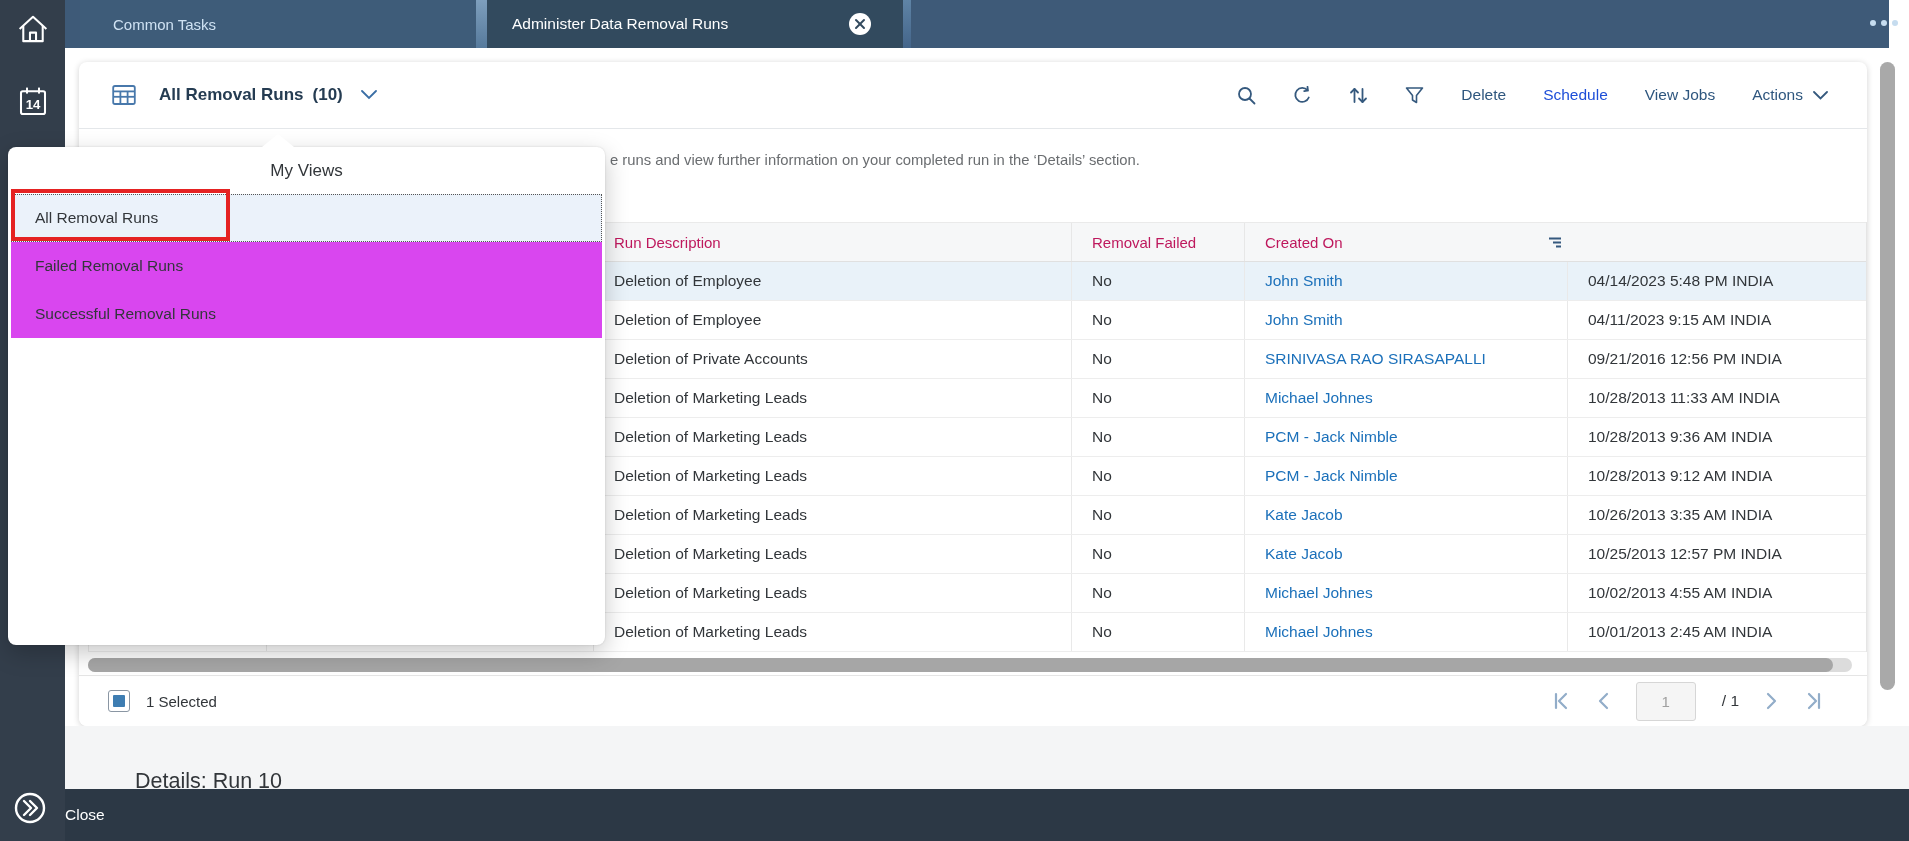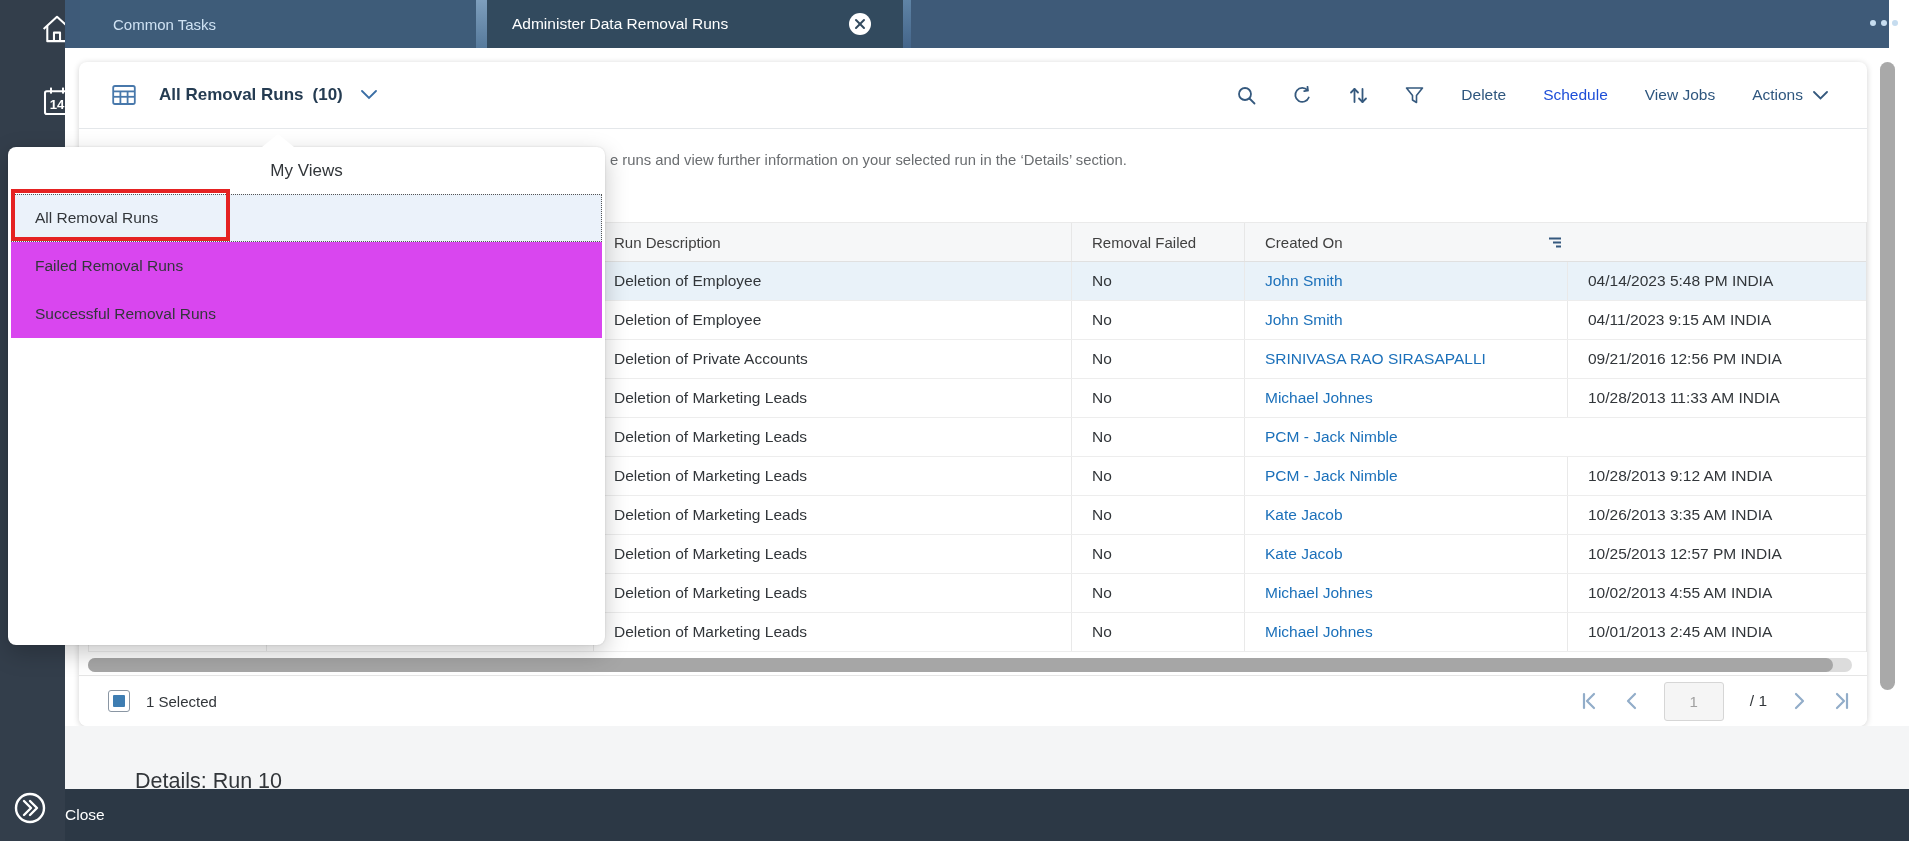--- a/index.html
+++ b/index.html
@@ -1,21 +1,21 @@
 <!DOCTYPE html>
 <html><head>
 <meta charset="utf-8">
 <style>
   html,body{margin:0;padding:0;background:#fff;}
   .stage{position:relative;width:1909px;height:841px;overflow:hidden;background:#ffffff;
          font-family:"Liberation Sans",sans-serif;-webkit-font-smoothing:antialiased;}
 
   
   .sidebar{position:absolute;left:0;top:0;width:65px;height:841px;background:#333e4b;}
-  .side-icon{position:absolute;left:0;width:65px;display:flex;justify-content:center;cursor:pointer;margin-left:24px;}
+  .side-icon{position:absolute;left:0;width:65px;display:flex;justify-content:center;cursor:pointer;}
   .side-home{top:12px;}
   .side-cal{top:84px;}
   .side-expand{position:absolute;left:13px;top:791px;width:34px;height:34px;cursor:pointer;}
 
   
   .topbar{position:absolute;left:65px;top:0;width:1824px;height:48px;background:#3e5a78;}
   .tab-inactive{position:absolute;left:15px;top:0;width:396px;height:48px;display:flex;align-items:center;
       padding-left:33px;box-sizing:border-box;color:#cfe2f3;font-size:15px;cursor:pointer;background:#3e5c79;}
   .tab-sep{position:absolute;left:411px;top:0;width:11px;height:48px;
       background:linear-gradient(to bottom,#7e9fbd,#567a9c);}
@@ -44,39 +44,39 @@
   .tb-btn{font-size:15.5px;color:#2e567e;cursor:pointer;white-space:nowrap;}
   .tb-btn.disabled{color:#1d4ed8;cursor:default;}
   .tb-actions{display:flex;align-items:center;gap:10px;}
   .icon-btn{display:flex;cursor:pointer;}
 
   .info{position:absolute;left:531px;top:88px;width:1250px;color:#6a6d70;font-size:14.8px;line-height:21.5px;}
 
   
   .rtable{position:absolute;left:9px;top:160px;width:1779px;border-left:1px solid #ececec;border-right:1px solid #e5e5e5;box-sizing:border-box;}
   .thead{display:grid;grid-template-columns:178px 327px 478px 173px 323px 298px;height:40px;background:#f6f7f8;
-      border-top:1px solid #eaeaea;border-bottom:1px solid #e0e0e0;box-sizing:border-box;color:#404040;font-size:15px;}
+      border-top:1px solid #eaeaea;border-bottom:1px solid #e0e0e0;box-sizing:border-box;color:#be185d;font-size:15px;}
   .th{display:flex;align-items:center;padding-left:20px;border-right:1px solid #e7e7e7;box-sizing:border-box;
       white-space:nowrap;overflow:hidden;position:relative;}
   .th:last-child{border-right:none;}
   .trow{display:grid;grid-template-columns:178px 327px 478px 173px 323px 298px;height:39px;
       border-bottom:1px solid #ededed;box-sizing:border-box;font-size:15.5px;color:#32363a;background:#fff;cursor:pointer;}
   .trow.selected{background:#e9f2f9;}
   .td{display:flex;align-items:center;padding-left:20px;border-right:1px solid #e9e9e9;box-sizing:border-box;
       white-space:nowrap;overflow:hidden;}
   .td:last-child{border-right:none;}
   .td.link{color:#1b70ba;}
   .th-icon{position:absolute;right:7px;top:12px;}
 
   .hscroll{position:absolute;left:9px;top:596px;width:1764px;height:14px;background:#dcdcdc;border-radius:7px;cursor:pointer;}
   .hthumb{width:1745px;height:14px;background:#a6a6a6;border-radius:7px;}
 
   
   .pfooter{position:absolute;left:0;right:0;top:613px;height:51px;background:#fff;border-top:1px solid #e5e5e5;
-      display:flex;align-items:center;padding:0 16px 0 29px;box-sizing:border-box;border-radius:0 0 8px 8px;}
+      display:flex;align-items:center;padding:0 44px 0 29px;box-sizing:border-box;border-radius:0 0 8px 8px;}
   .fcheck{width:20px;height:20px;border:1px solid #8a96a3;border-radius:3px;background:#fff;display:flex;
       align-items:center;justify-content:center;cursor:pointer;}
   .fcheck i{display:block;width:12px;height:12px;background:#3e7db2;border-radius:1px;}
   .fsel{margin-left:16px;font-size:15px;color:#32363a;}
   .pager{margin-left:auto;display:flex;align-items:center;gap:26px;}
   .pg-ic{display:flex;cursor:pointer;}
   .pg-box{width:58px;height:37px;border:1px solid #d6d6d6;border-radius:3px;background:#f5f5f5;display:flex;
       align-items:center;justify-content:center;font-size:15px;color:#a0a0a0;}
   .pg-of{font-size:15.5px;color:#32363a;}
 
@@ -204,21 +204,21 @@
         <span class="tb-actions">
           <span class="tb-btn">Actions</span>
           <svg width="15" height="9" viewBox="0 0 15 9" fill="none" stroke="#35597e" stroke-width="1.8" stroke-linecap="round">
             <polyline points="1,1 7.5,7.5 14,1"></polyline>
           </svg>
         </span>
       </div>
     </div>
 
     <div class="info">
-      <div>e runs and view further information on your selected run in the ‘Details’ section.</div>
+      <div>e runs and view further information on your completed run in the ‘Details’ section.</div>
     </div>
 
     <div class="rtable">
       <div class="thead">
         <div class="th"></div>
         <div class="th"></div>
         <div class="th">Run Description</div>
         <div class="th">Removal Failed</div>
         <div class="th">
           <span>Created On</span>
@@ -263,20 +263,21 @@
             <div class="td">No</div>
             <div class="td link">Michael Johnes</div>
             <div class="td">10/28/2013 11:33 AM INDIA</div>
           </div>
           <div class="trow">
             <div class="td"></div>
             <div class="td"></div>
             <div class="td">Deletion of Marketing Leads</div>
             <div class="td">No</div>
             <div class="td link">PCM - Jack Nimble</div>
+            <div class="td">10/28/2013 9:36 AM INDIA</div>
           </div>
           <div class="trow">
             <div class="td"></div>
             <div class="td"></div>
             <div class="td">Deletion of Marketing Leads</div>
             <div class="td">No</div>
             <div class="td link">PCM - Jack Nimble</div>
             <div class="td">10/28/2013 9:12 AM INDIA</div>
           </div>
           <div class="trow">

